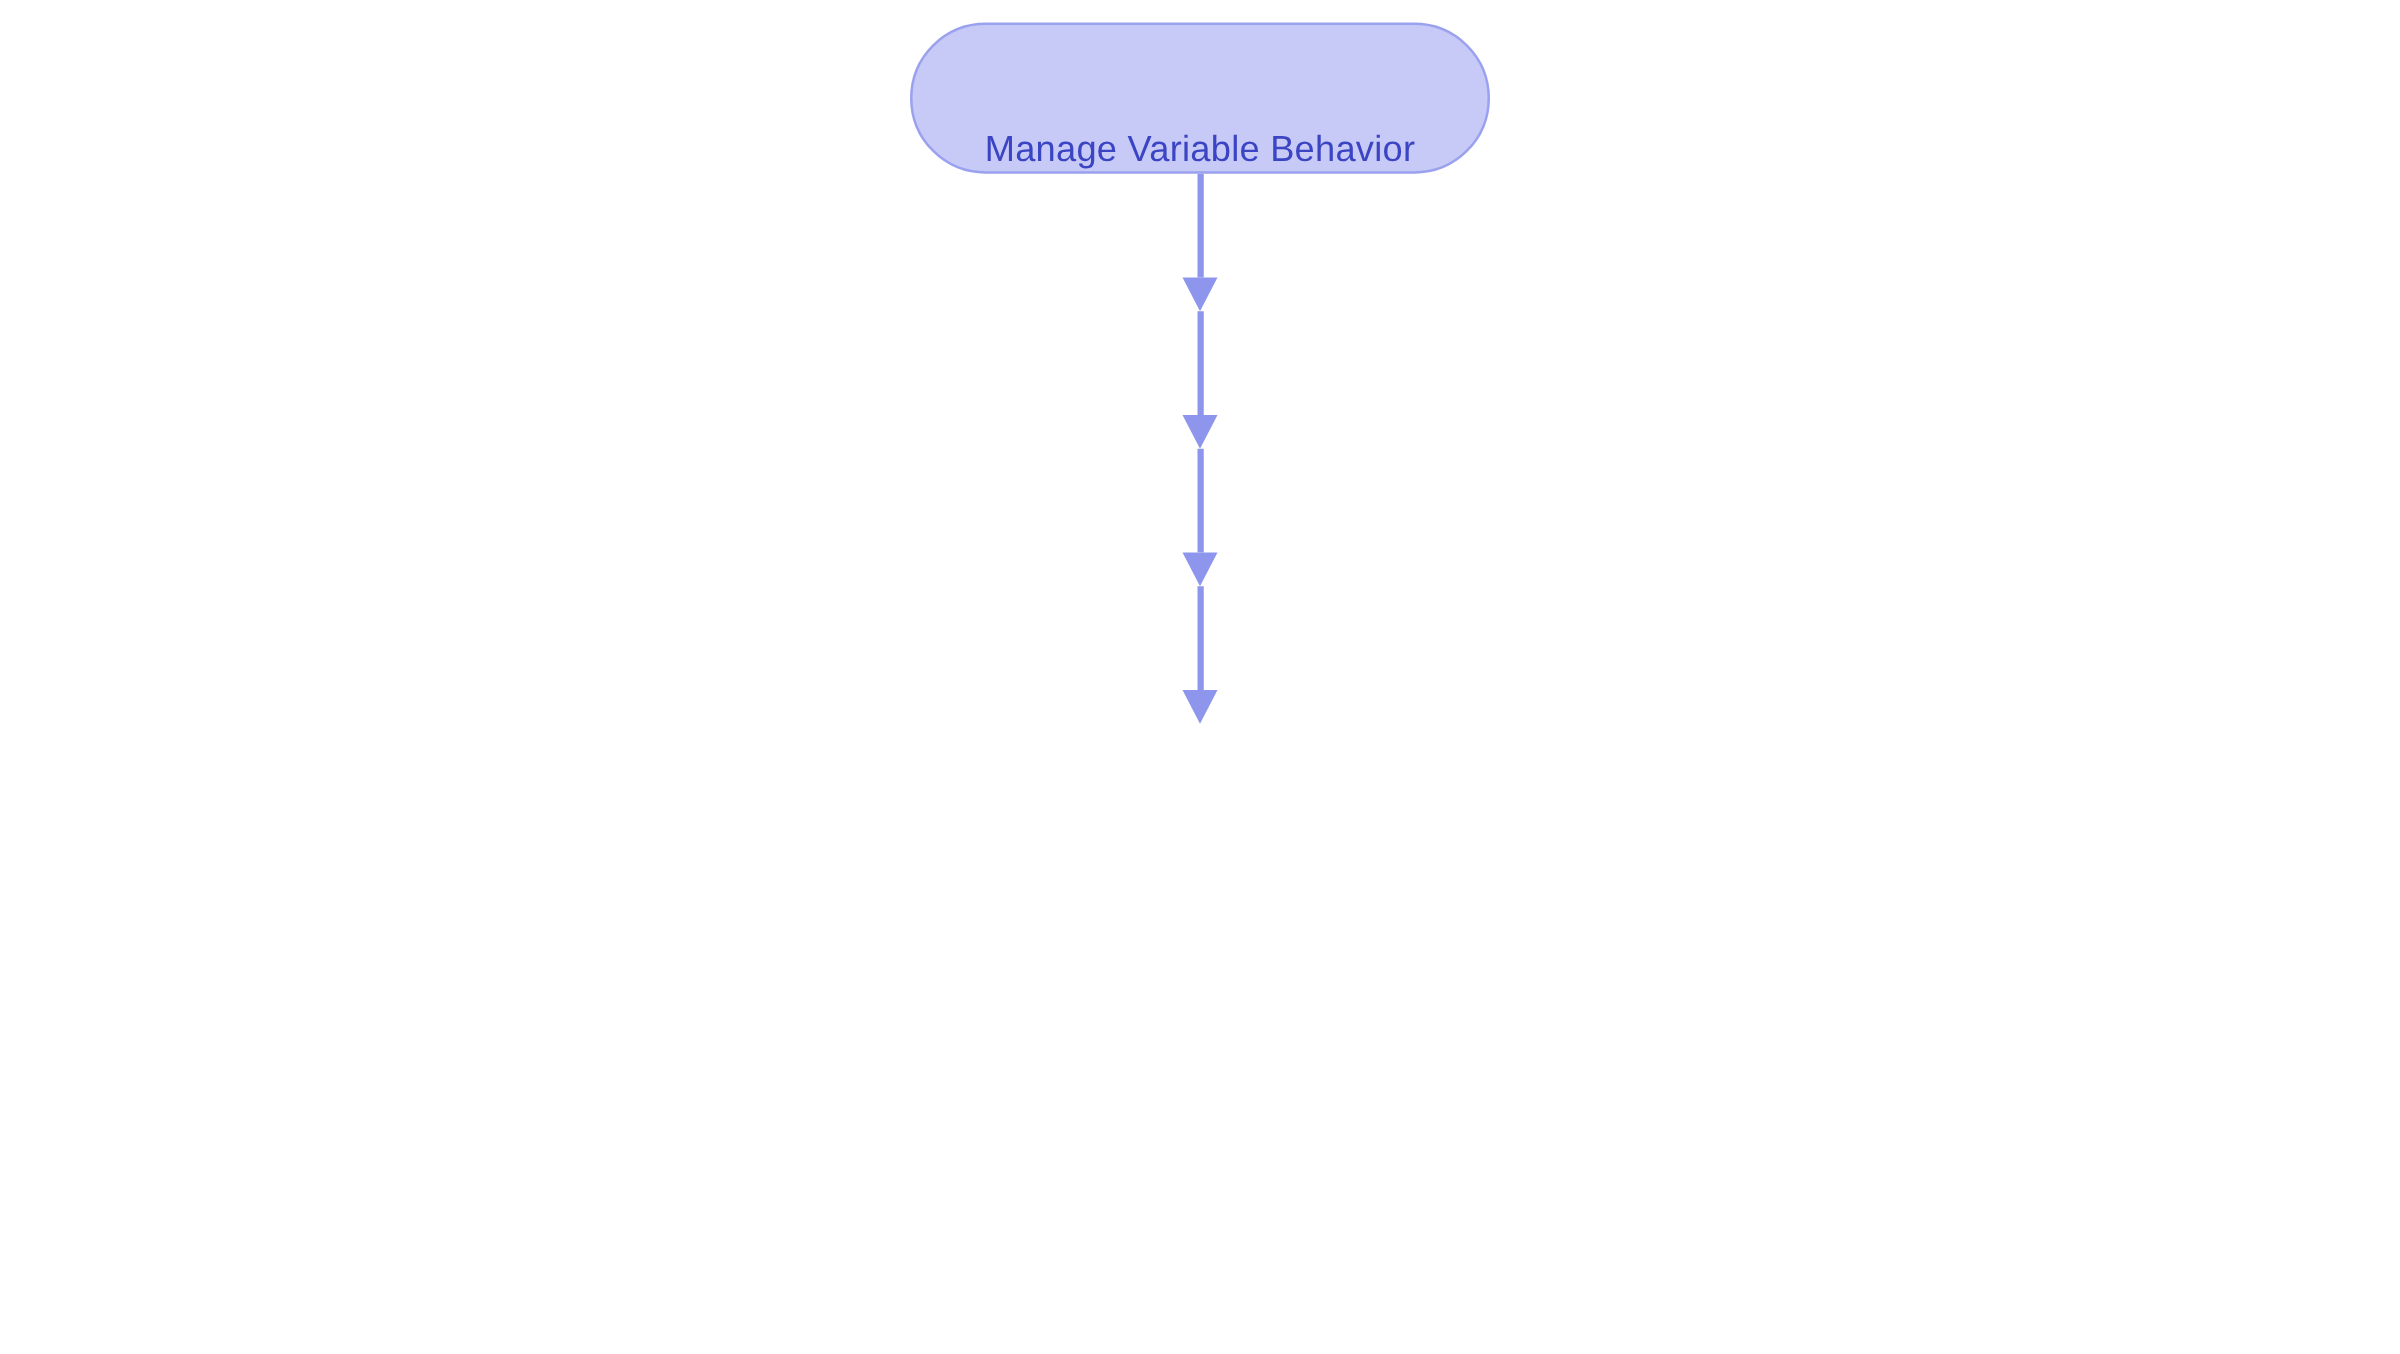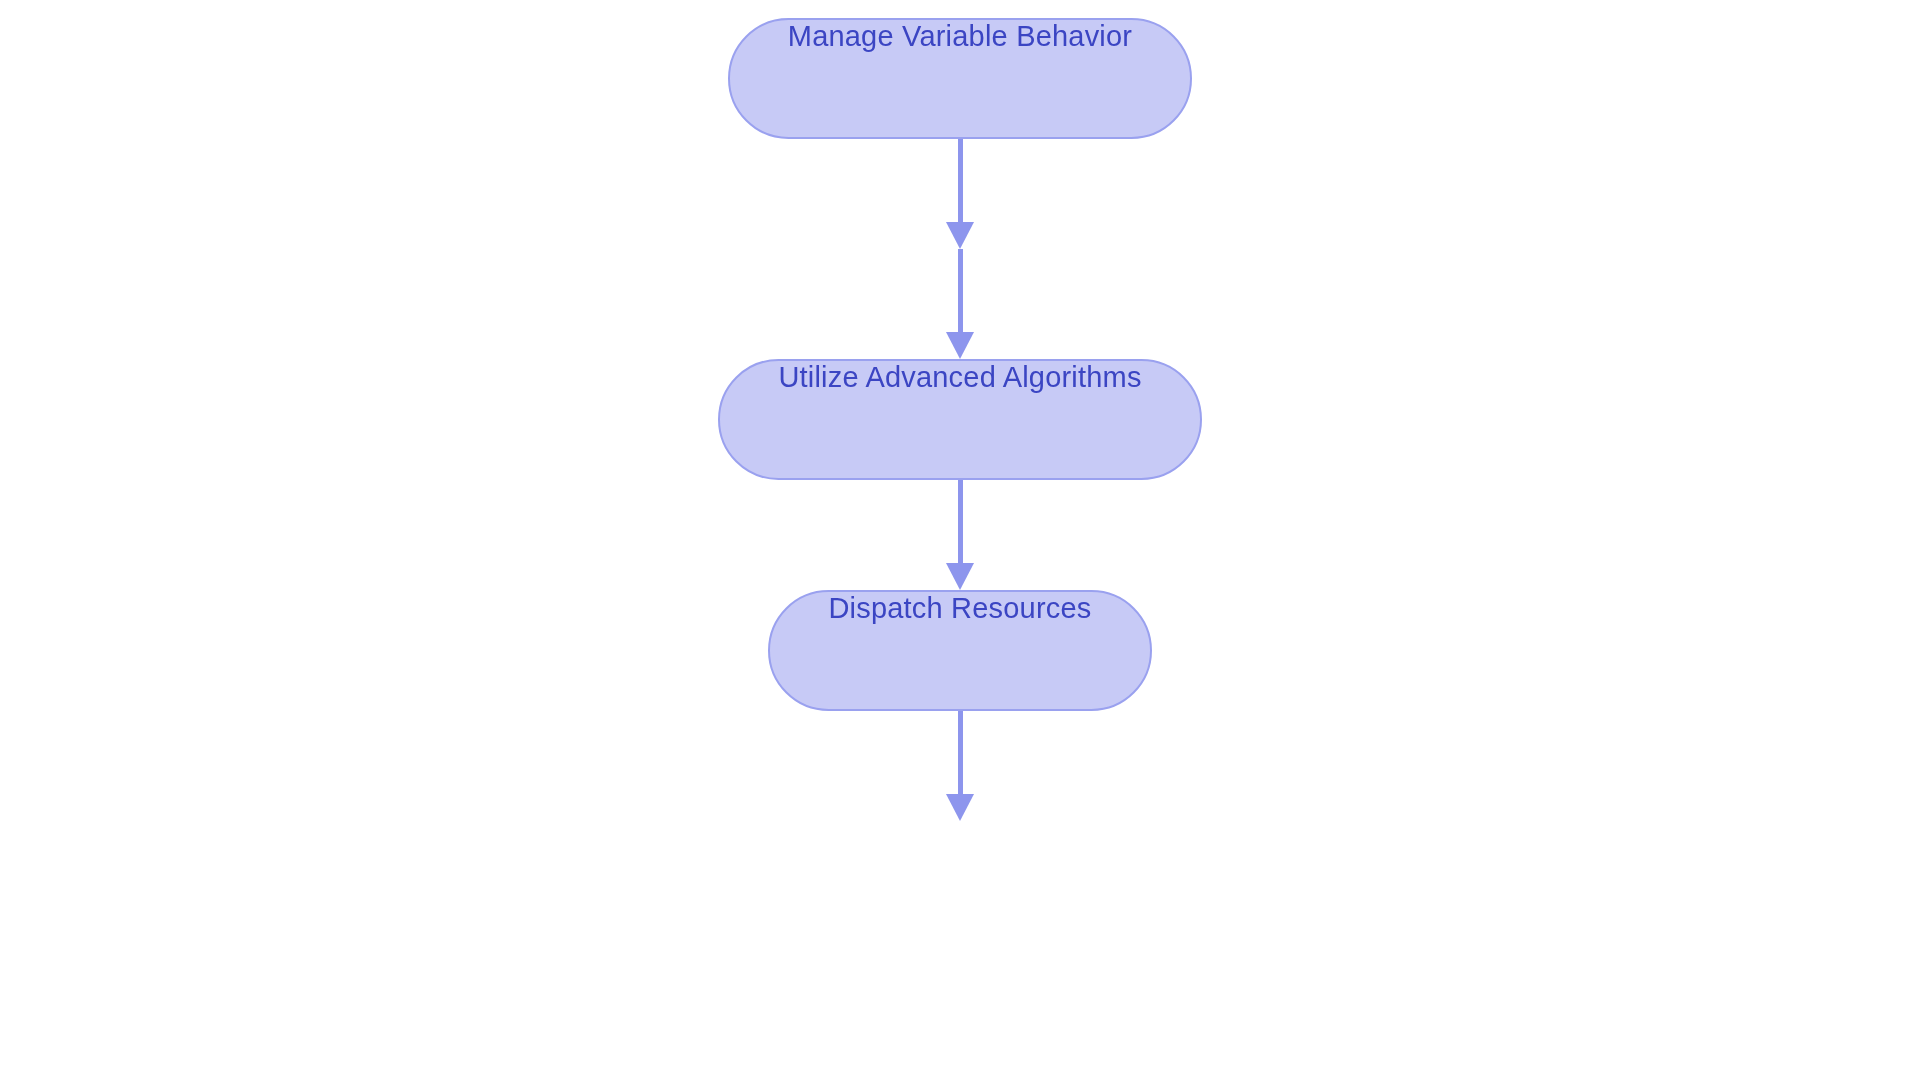--- a/index.html
+++ b/index.html
@@ -27,21 +27,21 @@
     align-items: center;
     padding-top: 18px;
   }
   .node {
     height: 121px;
     min-height: 121px;
     border-radius: 61px;
     background: var(--node-fill);
     border: 2px solid var(--node-border);
     display: flex;
-    align-items: flex-start;
+    align-items: flex-end;
     justify-content: center;
     padding: 0 58px;
     white-space: nowrap;
   }
   .node-label {
     color: var(--node-text);
     font-size: 29px;
     font-weight: 500;
     letter-spacing: 0.2px;
   }
@@ -77,32 +77,26 @@
     <div class="arrow-shaft"></div>
     <div class="arrow-head"></div>
   </div>
 
 
   <div class="arrow">
     <div class="arrow-shaft"></div>
     <div class="arrow-head"></div>
   </div>
 
-  <div class="node">
-    <span class="node-label">Utilize Advanced Algorithms</span>
-  </div>
 
   <div class="arrow">
     <div class="arrow-shaft"></div>
     <div class="arrow-head"></div>
   </div>
 
-  <div class="node">
-    <span class="node-label">Dispatch Resources</span>
-  </div>
 
   <div class="arrow">
     <div class="arrow-shaft"></div>
     <div class="arrow-head"></div>
   </div>
 
 
 </div>
 
 </body></html>

